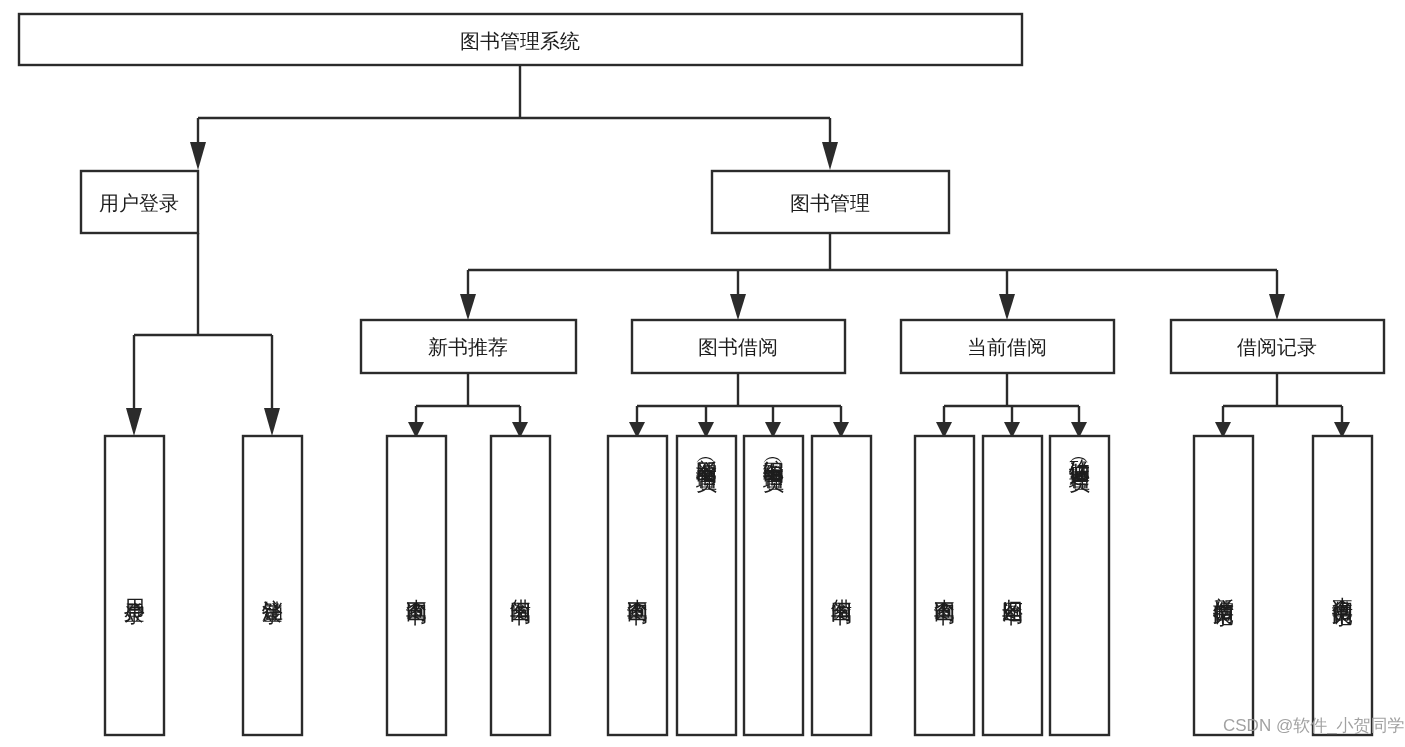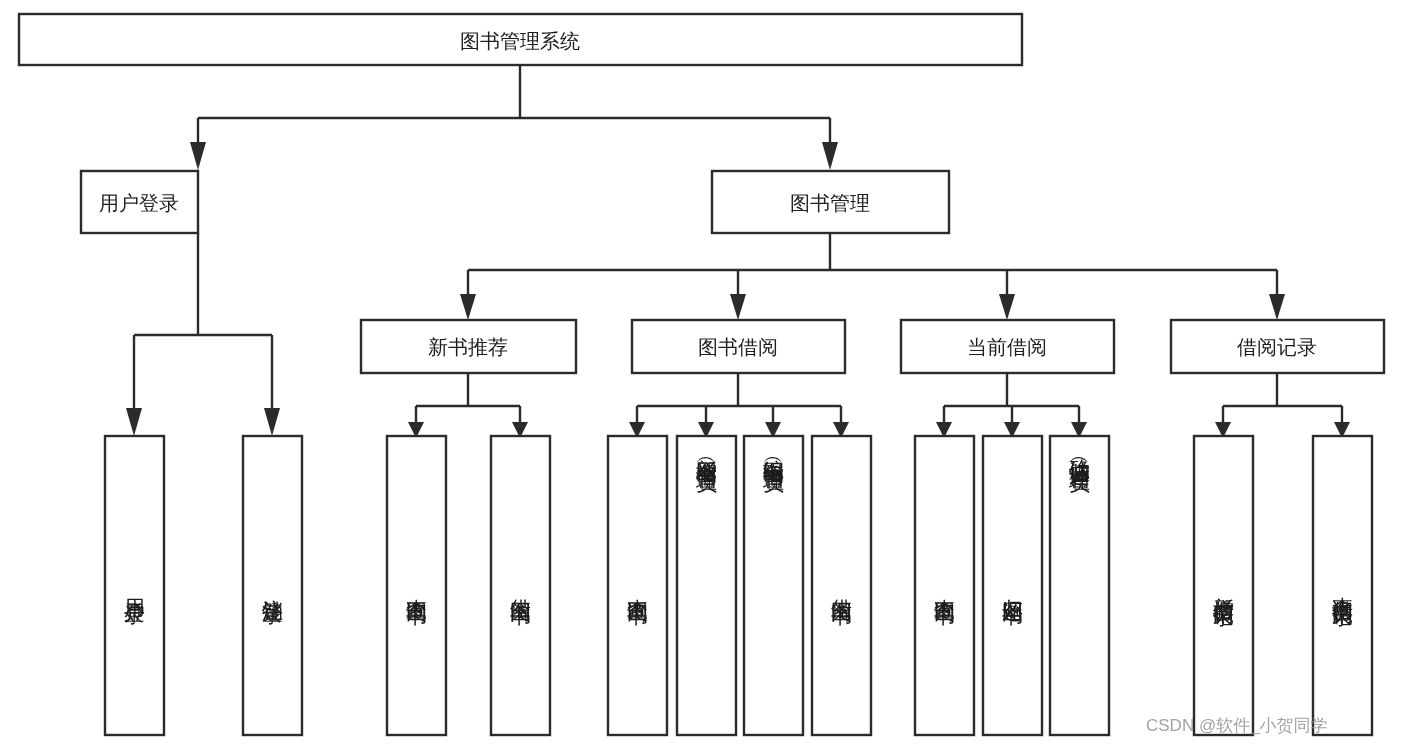--- a/index.html
+++ b/index.html
@@ -215,15 +215,15 @@
   <div class="leaf-label" style="left:744px; top:442px; width:59px; height:293px; justify-content:flex-start;">编辑图书（管理员）</div>
   <div class="leaf-label" style="left:812px; top:436px; width:59px; height:299px; justify-content:center;">借阅图书</div>
 
   <div class="leaf-label" style="left:915px; top:436px; width:59px; height:299px; justify-content:center;">查询图书</div>
   <div class="leaf-label" style="left:983px; top:436px; width:59px; height:299px; justify-content:center;">归还图书</div>
   <div class="leaf-label" style="left:1050px; top:442px; width:59px; height:293px; justify-content:flex-start;">确认归还（管理员）</div>
 
   <div class="leaf-label" style="left:1194px; top:436px; width:59px; height:299px; justify-content:center;">新增借阅记录</div>
   <div class="leaf-label" style="left:1313px; top:436px; width:59px; height:299px; justify-content:center;">查询借阅记录</div>
 
-  <div class="watermark" style="left:1146px; top:714px;">CSDN @软件_小贺同学</div>
+  <div class="watermark" style="left:1223px; top:714px;">CSDN @软件_小贺同学</div>
 
 </div>
 
 </body></html>

